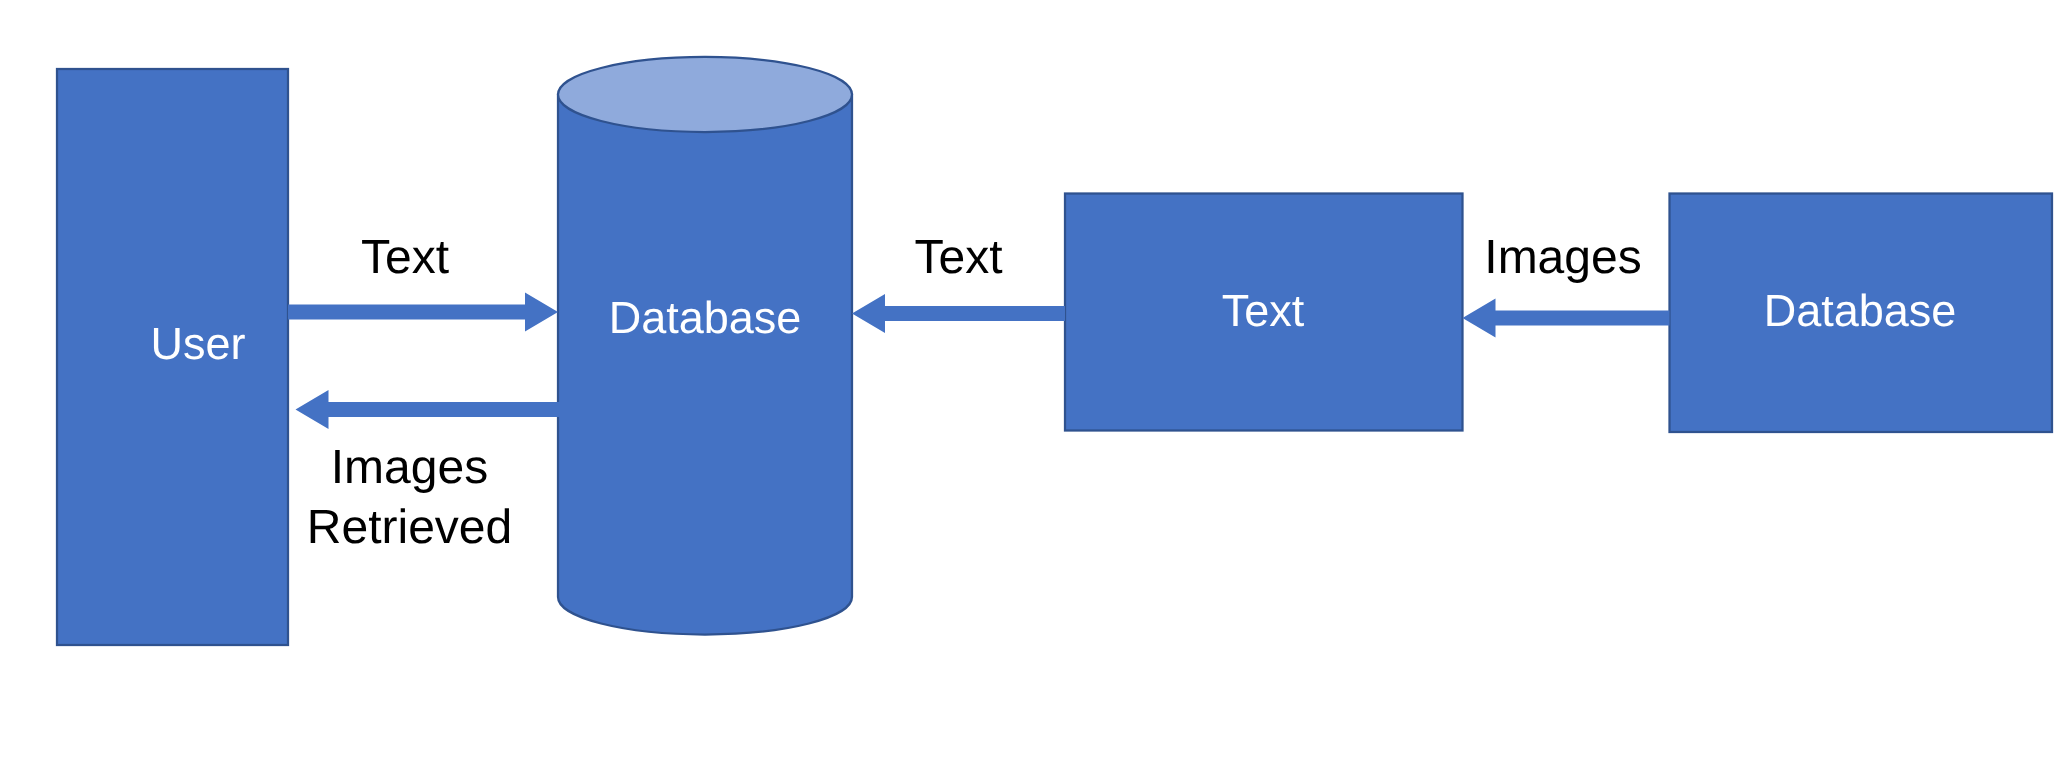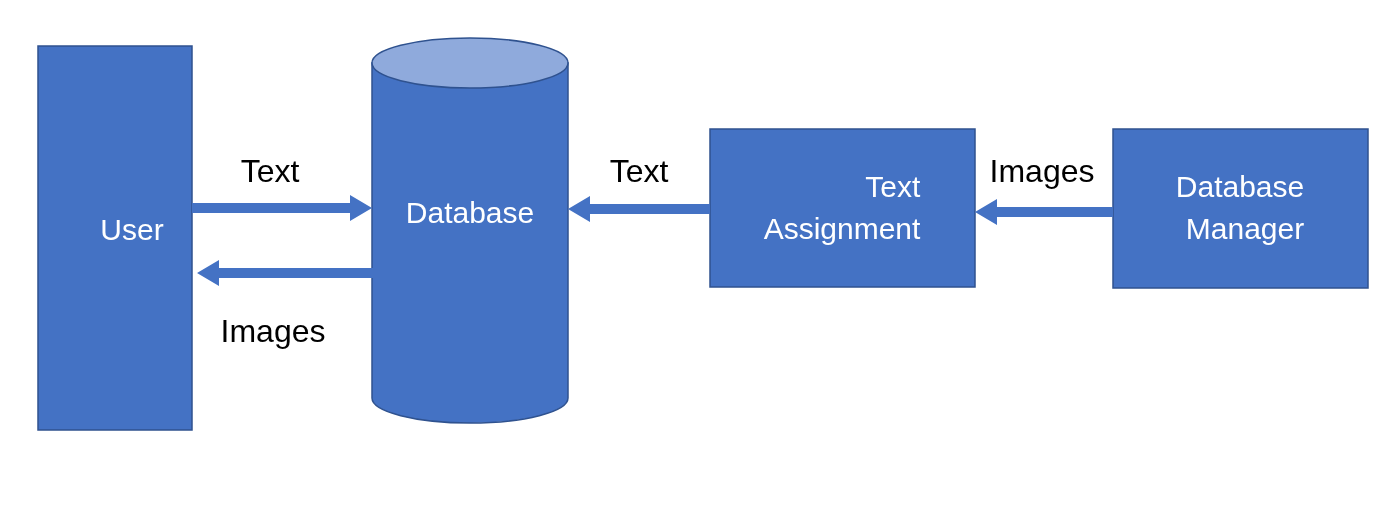--- a/index.html
+++ b/index.html
@@ -15,21 +15,21 @@
     overflow: hidden;
   }
   .canvas svg {
     position: absolute;
     left: 0;
     top: 0;
   }
   .label {
     position: absolute;
     transform: translate(-50%, -50%);
-    text-align: right;
+    text-align: center;
     white-space: nowrap;
   }
   .node-label {
     color: var(--color-node-text, #ffffff);
     font-size: 30px;
     line-height: 1.4;
   }
   .edge-label {
     color: var(--color-edge-text, #000000);
     font-size: 32px;
@@ -65,31 +65,30 @@
 
     <polygon points="975,212 997,199 997,207 1113,207 1113,217 997,217 997,225" fill="#4472C4"></polygon>
   </svg>
 
   <div class="label node-label" style="left:132px; top:230px;">User</div>
 
   <div class="label node-label" style="left:470px; top:213px;">Database</div>
 
   <div class="label node-label" style="left:842px; top:208px;">
     <div>Text</div>
-    <div>Assignment</div>
   </div>
 
   <div class="label node-label" style="left:1240px; top:208px;">
     <div>Database</div>
-    <div>Manager</div>
   </div>
 
   <div class="label edge-label" style="left:270px; top:171px;">Text</div>
 
   <div class="label edge-label" style="left:273px; top:331px;">
     <div>Images</div>
+    <div>Retrieved</div>
   </div>
 
   <div class="label edge-label" style="left:639px; top:171px;">Text</div>
 
   <div class="label edge-label" style="left:1042px; top:171px;">Images</div>
 
 </div>
 
 </body></html>

